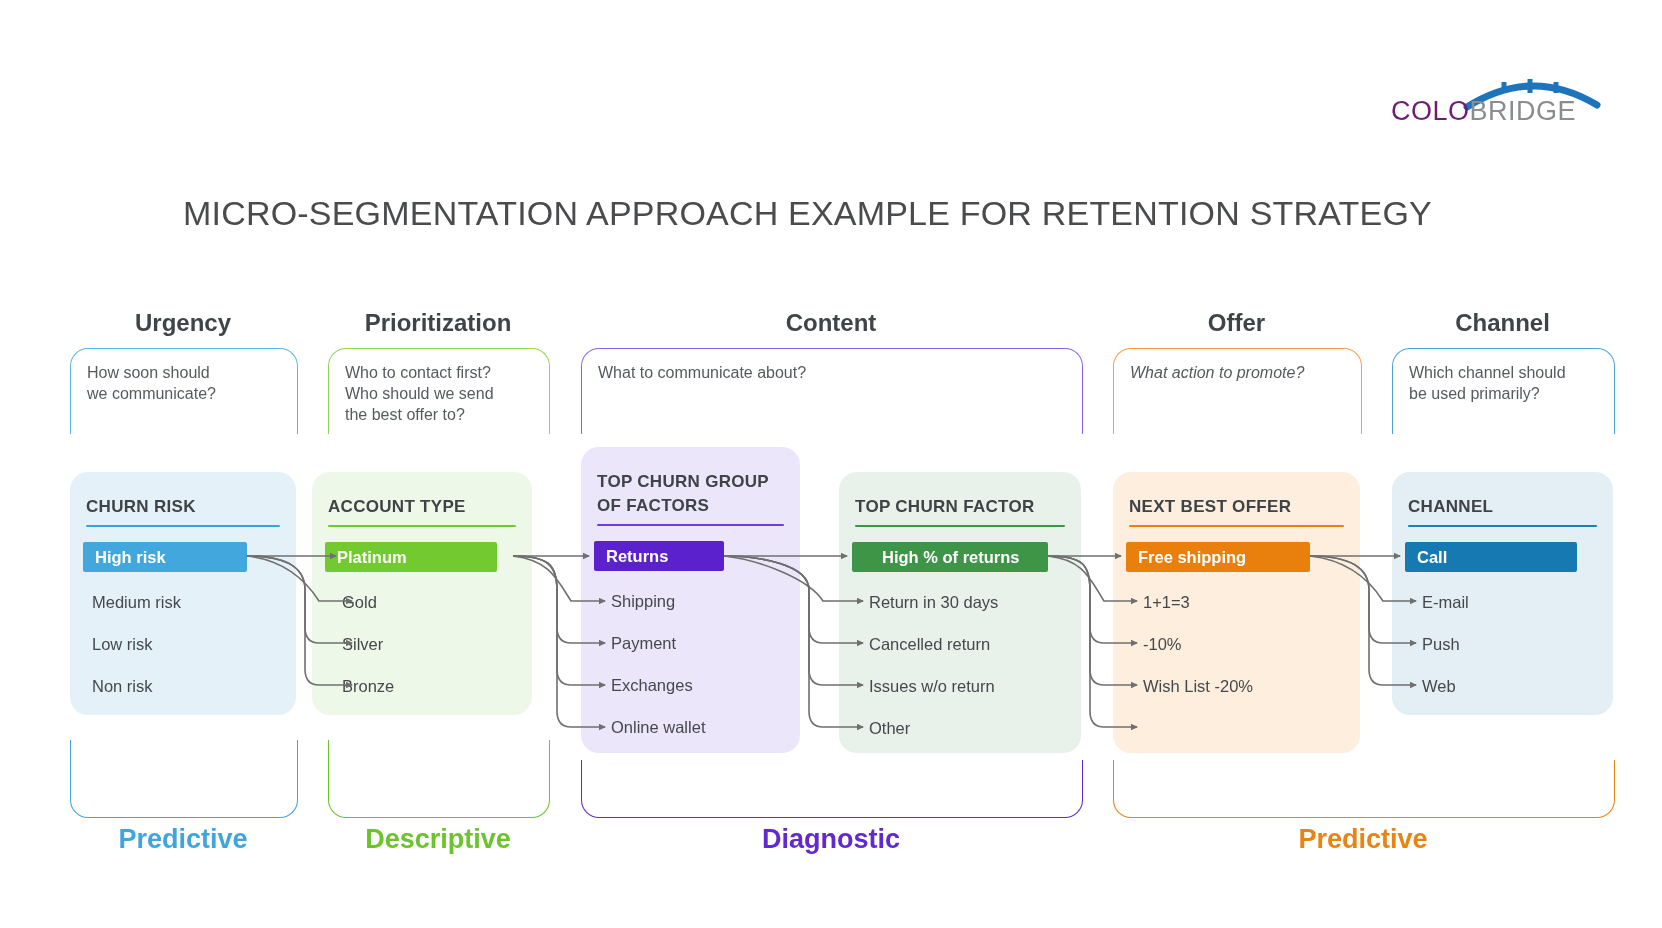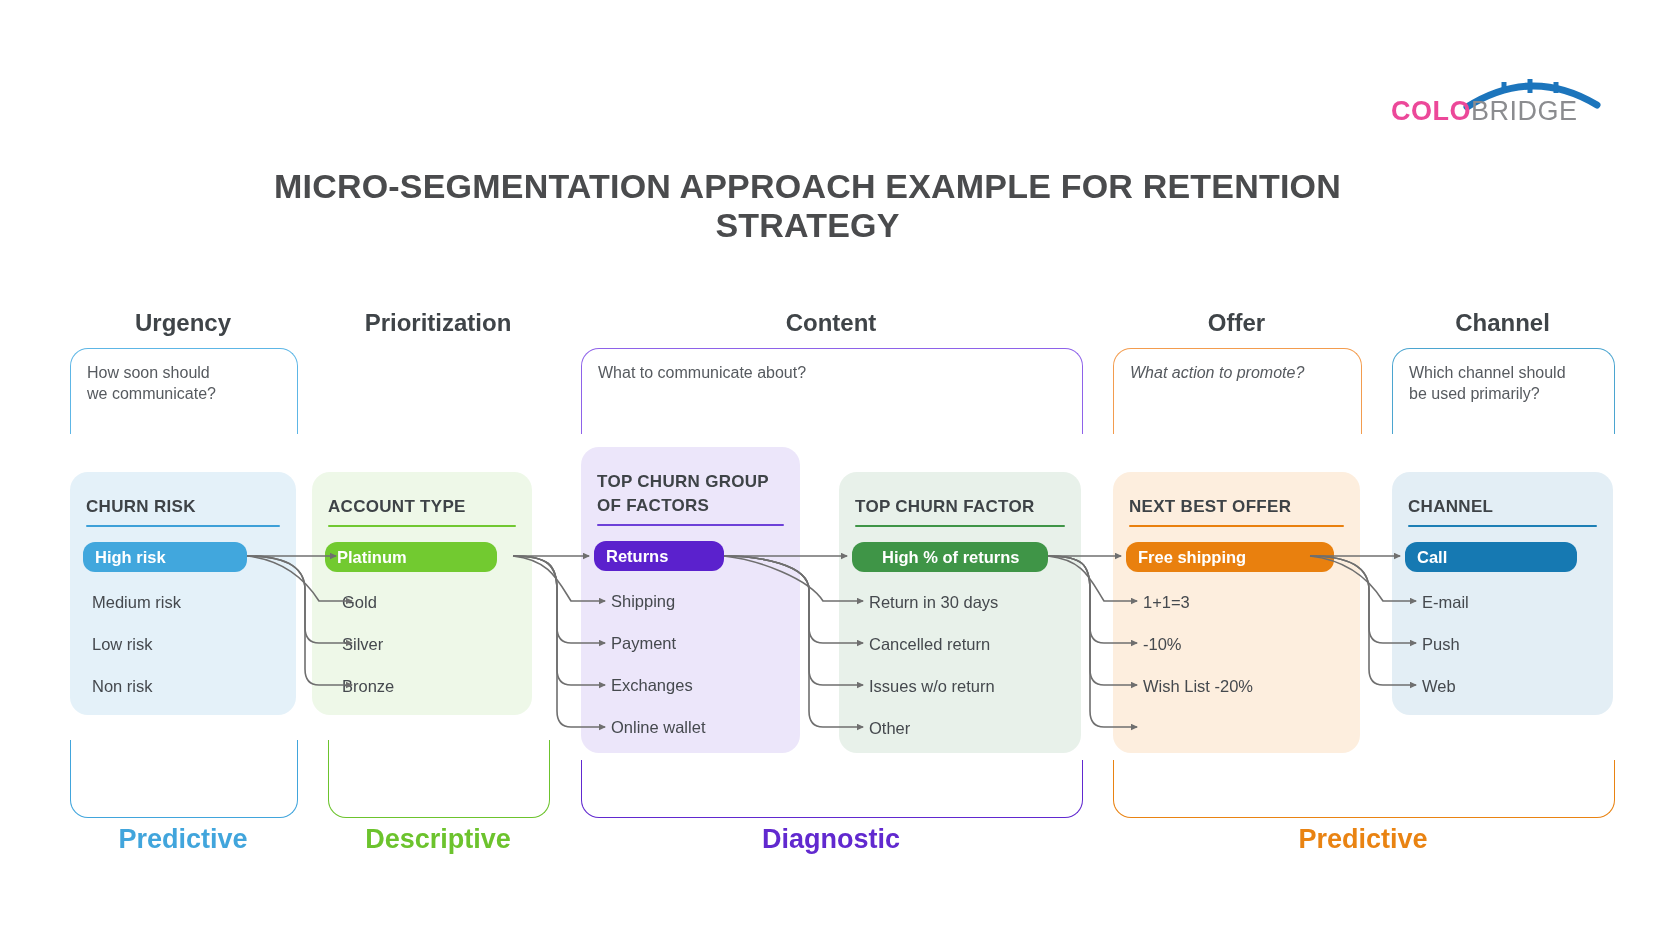--- a/index.html
+++ b/index.html
@@ -1,46 +1,46 @@
 <!DOCTYPE html>
 <html><head>
 <meta charset="utf-8">
 <style>
   html,body{margin:0;padding:0;background:#fff;}
   .page{position:relative;width:1662px;height:928px;background:#ffffff;overflow:hidden;
         font-family:"Liberation Sans","DejaVu Sans",sans-serif;}
 
   
   .logo{position:absolute;left:1391px;top:96px;font-size:27px;letter-spacing:.5px;white-space:nowrap;}
-  .logo .b1{font-weight:700;color:#ec4899;}
+  .logo .b1{font-weight:400;color:#701a75;}
   .logo .b2{font-weight:400;color:#8b8c8f;}
   .logo-svg{position:absolute;left:0;top:0;pointer-events:none;}
 
   
-  .main-title{position:absolute;left:183px;width:1249px;top:167px;text-align:center;
-              font-size:34px;font-weight:700;color:#4a4b4d;letter-spacing:.2px;}
+  .main-title{position:absolute;left:183px;width:1249px;top:194px;text-align:center;
+              font-size:34px;font-weight:400;color:#4a4b4d;letter-spacing:.2px;}
 
   
   .stage-header{position:absolute;top:309px;text-align:center;font-size:24px;font-weight:700;color:#3f4448;}
 
   
   .qbox{position:absolute;top:348px;height:85px;border:1.6px solid #999;border-bottom:none;
         border-radius:18px 18px 0 0;z-index:1;}
   .qtext{position:absolute;left:16px;top:13px;right:12px;font-size:16px;line-height:21px;
          color:#565a5f;white-space:pre-line;}
 
   
   .bbox{position:absolute;border:1.6px solid #999;border-top:none;border-radius:0 0 18px 18px;z-index:1;}
 
   
   .card{position:absolute;border-radius:18px;background:var(--bg,#eee);z-index:2;padding:23px 16px 0 16px;
         box-sizing:border-box;}
   .card-title{font-size:17px;line-height:24px;font-weight:700;color:#3e4347;letter-spacing:.3px;}
   .card-rule{height:2px;background:var(--accent,#888);margin-top:6px;border-radius:1px;}
-  .pill{margin-top:15px;margin-left:-3px;height:30px;border-radius:12px;background:var(--pill,#888);
+  .pill{margin-top:15px;margin-left:-3px;height:30px;border-radius:2px;background:var(--pill,#888);
         color:#fff;font-weight:700;font-size:16.5px;display:flex;align-items:center;padding-left:12px;
         box-sizing:border-box;}
   .items{margin-top:9px;}
   .item{height:42px;display:flex;align-items:center;font-size:16.5px;color:#45494e;}
   .card.indent .item{padding-left:14px;}
   .card.no-arrows .item{padding-left:6px;}
 
   
   .flabel{position:absolute;top:824px;text-align:center;font-size:27px;font-weight:700;}
 
@@ -66,20 +66,25 @@
   <div class="stage-header" style="left:70px;width:226px;">Urgency</div>
   <div class="stage-header" style="left:328px;width:220px;">Prioritization</div>
   <div class="stage-header" style="left:581px;width:500px;">Content</div>
   <div class="stage-header" style="left:1113px;width:247px;">Offer</div>
   <div class="stage-header" style="left:1392px;width:221px;">Channel</div>
 
   <div class="qbox" style="left: 70px; width: 226px; border-color: rgb(93, 182, 230);">
     <div class="qtext">How soon should
 we communicate?</div>
     </div>
+  <div class="qbox" style="left: 328px; width: 220px; border-color: rgb(146, 211, 85);">
+    <div class="qtext">Who to contact first?
+Who should we send
+the best offer to?</div>
+    </div>
   <div class="qbox" style="left: 581px; width: 500px; border-color: rgb(142, 98, 233);">
     <div class="qtext">What to communicate about?</div>
     </div>
   <div class="qbox" style="left: 1113px; width: 247px; border-color: rgb(243, 156, 78); font-style: italic;">
     <div class="qtext">What action to promote?</div>
     </div>
   <div class="qbox" style="left: 1392px; width: 221px; border-color: rgb(75, 165, 208);">
     <div class="qtext">Which channel should
 be used primarily?</div>
     </div>
@@ -131,21 +136,21 @@
       <div class="item">Return in 30 days</div>
       <div class="item">Cancelled return</div>
       <div class="item">Issues w/o return</div>
       <div class="item">Other</div>
     </div>
   </div>
 
   <div class="card indent" style="left: 1113px; top: 472px; width: 247px; height: 281px; --bg: #fdeede; --accent: #e9800e; --pill: #e9800e;">
     <div class="card-title">NEXT BEST OFFER</div>
     <div class="card-rule"></div>
-    <div class="pill" style="width:208px;">Free shipping</div>
+    <div class="pill" style="width:184px;">Free shipping</div>
     <div class="items">
       <div class="item">1+1=3</div>
       <div class="item">-10%</div>
       <div class="item">Wish List -20%</div>
     </div>
   </div>
 
   <div class="card indent" style="left: 1392px; top: 472px; width: 221px; height: 243px; --bg: #e3eef5; --accent: #1d7fb5; --pill: #1679b2;">
     <div class="card-title">CHANNEL</div>
     <div class="card-rule"></div>

